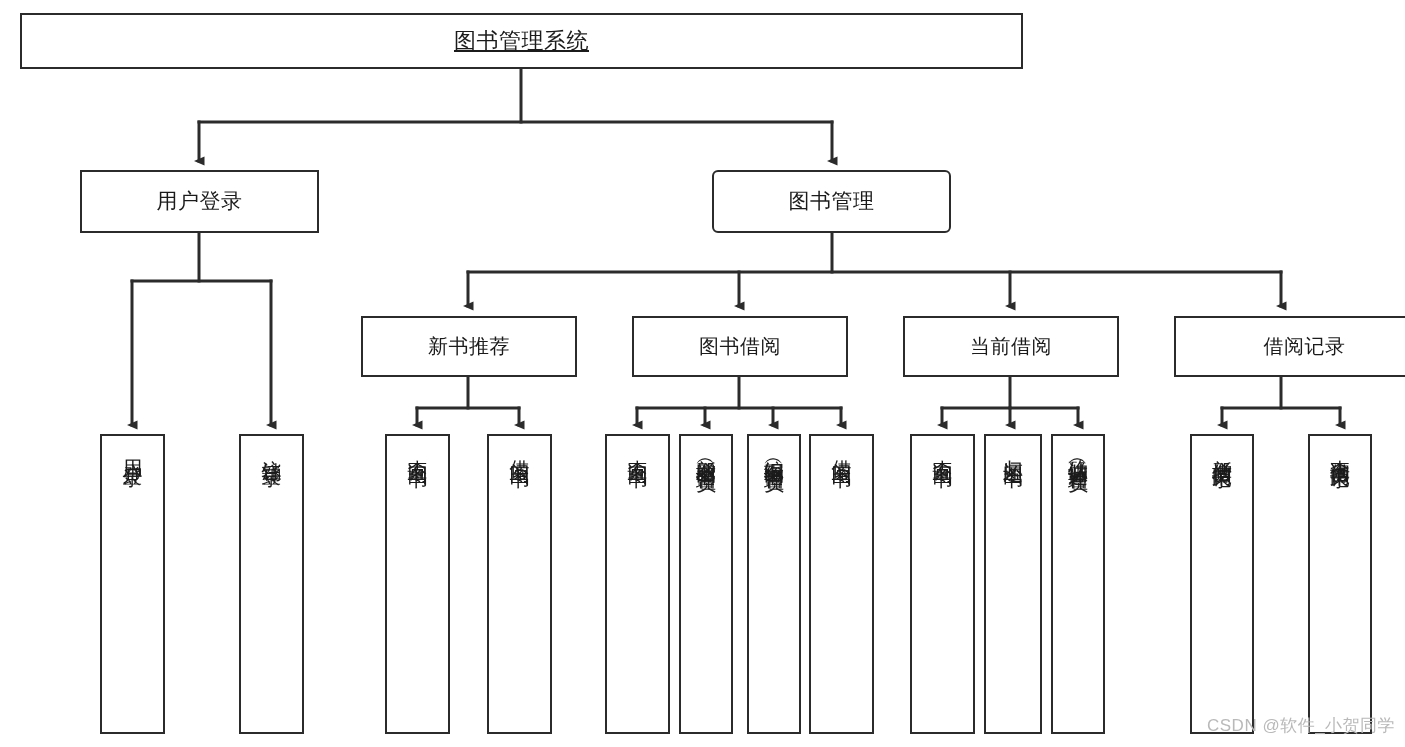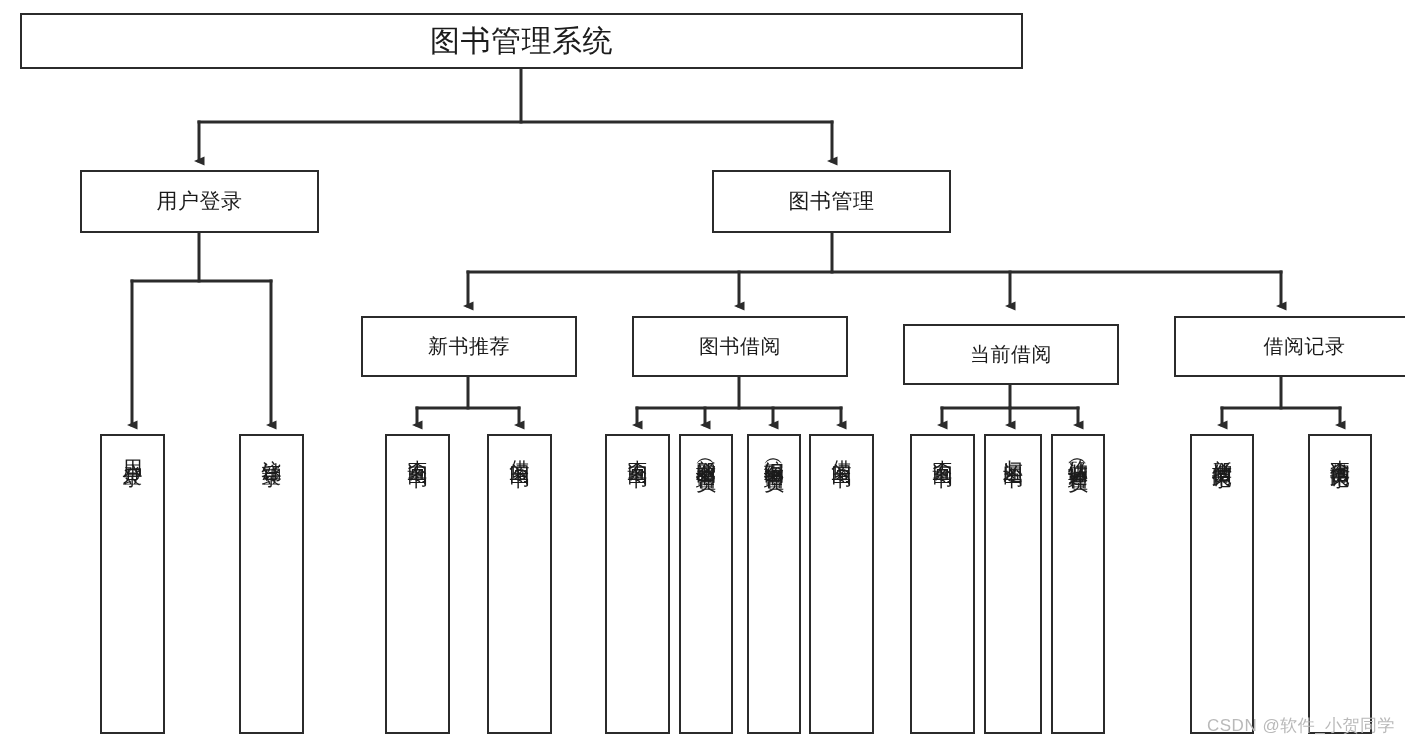--- a/index.html
+++ b/index.html
@@ -35,21 +35,21 @@
     align-items: center;
     justify-content: center;
     color: #1b1b1b;
   }
   .node .label {
     display: block;
     text-align: center;
     line-height: 1.18;
     letter-spacing: 0.5px;
   }
-  .node.root .label  { font-size: 30px; }
+  .node.root .label  { font-size: 22px; text-decoration: underline; }
   .node.lvl2 .label  { font-size: 21px; }
   .node.lvl3 .label  { font-size: 20px; }
   .node.leaf {
     align-items: flex-start;
     padding-top: 8px;
   }
   .node.leaf .label {
     writing-mode: vertical-rl;
     text-orientation: upright;
     font-size: 20px;
@@ -127,31 +127,31 @@
     </g>
   </svg>
 
   <div class="node root" style="left:20px; top:13px; width:1003px; height:56px;">
     <span class="label">图书管理系统</span>
   </div>
 
   <div class="node lvl2" style="left:80px; top:170px; width:239px; height:63px;">
     <span class="label">用户登录</span>
   </div>
-  <div class="node lvl2" style="left:712px; top:170px; width:239px; height:63px;">
+  <div class="node lvl2" style="left:712px; top:170px; width:239px; height:63px;border-radius:6px;">
     <span class="label">图书管理</span>
   </div>
 
   <div class="node lvl3" style="left:632px; top:316px; width:216px; height:61px;">
     <span class="label">图书借阅</span>
   </div>
   <div class="node lvl3" style="left:361px; top:316px; width:216px; height:61px;">
     <span class="label">新书推荐</span>
   </div>
-  <div class="node lvl3" style="left:903px; top:324px; width:216px; height:61px;">
+  <div class="node lvl3" style="left:903px; top:316px; width:216px; height:61px;">
     <span class="label">当前借阅</span>
   </div>
   <div class="node lvl3" style="left:1174px; top:316px; width:261px; height:61px;">
     <span class="label">借阅记录</span>
   </div>
 
   <div class="node leaf" style="left:100px; top:434px; width:65px; height:300px;">
     <span class="label">用户登录</span>
   </div>
   <div class="node leaf" style="left:239px; top:434px; width:65px; height:300px;">

